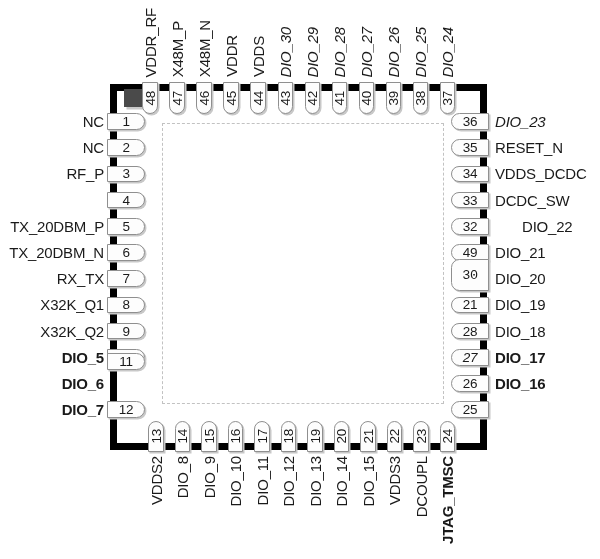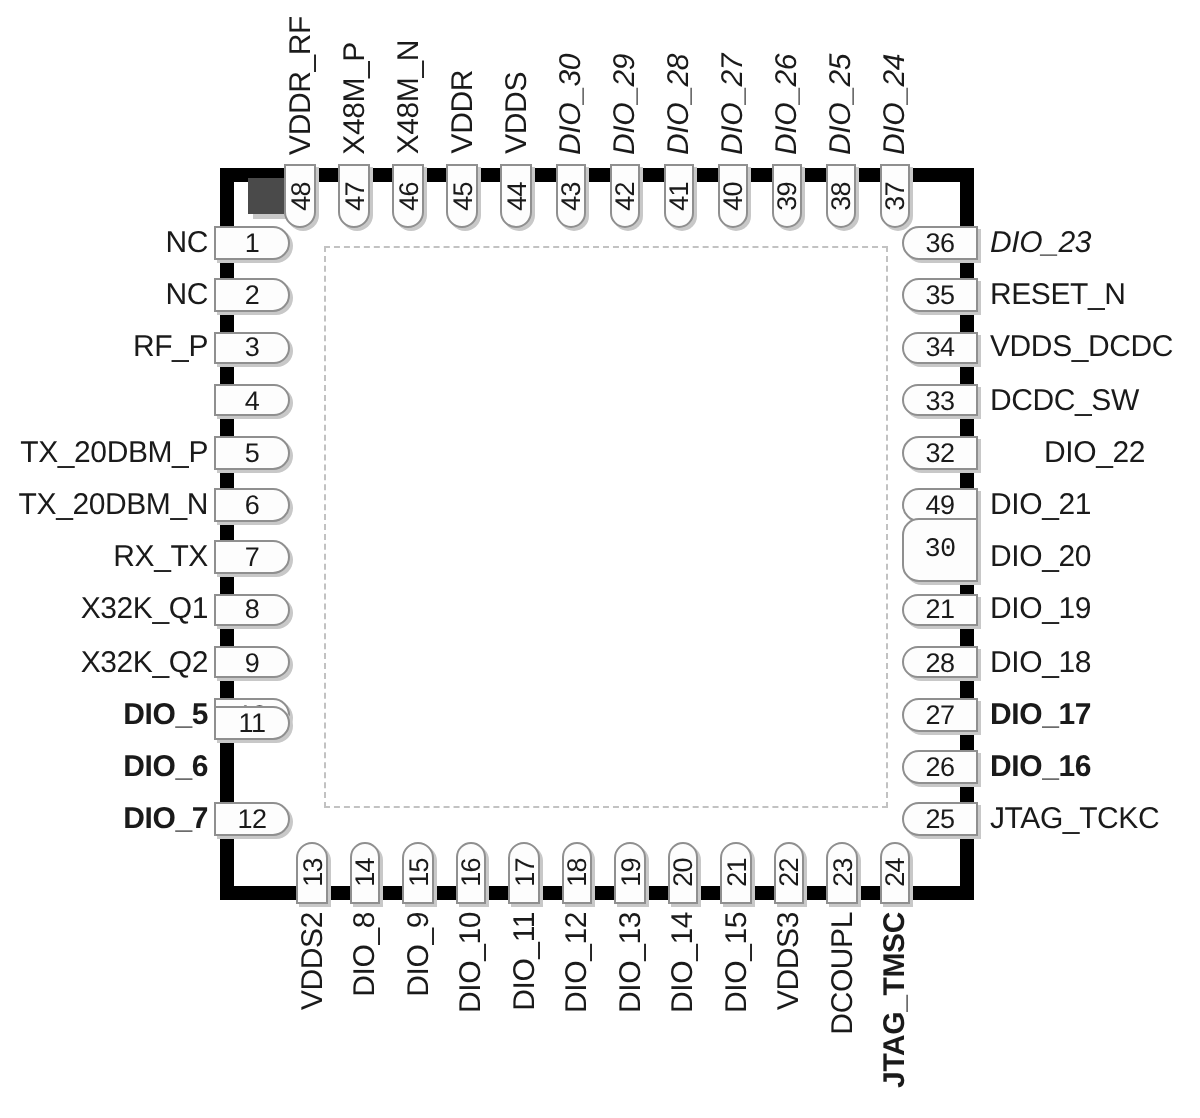--- a/index.html
+++ b/index.html
@@ -131,32 +131,31 @@
     </div>
     <div class="lbl" style="left: 495px; top: 270.2px;">DIO_20</div>
     <div class="pad pad-right" style="left: 451px; top: 296.65px; width: 38px; height: 16.5px;">
       <span class="num">21</span>
     </div>
     <div class="lbl" style="left: 495px; top: 296.4px;">DIO_19</div>
     <div class="pad pad-right" style="left: 451px; top: 322.85px; width: 38px; height: 16.5px; text-align: right;">
       <span class="num">28</span>
     </div>
     <div class="lbl" style="left: 495px; top: 322.6px; text-align: center;">DIO_18</div>
-    <div class="pad pad-right" style="left: 451px; top: 349.05px; width: 38px; height: 16.5px;">
+    <div class="pad pad-right" style="left: 451px; top: 349.05px; width: 38px; height: 16.5px; font-style: italic;">
       <span class="num">27</span>
     </div>
     <div class="lbl lbl-bold" style="left: 495px; top: 348.8px;">DIO_17</div>
     <div class="pad pad-right" style="left: 451px; top: 375.25px; width: 38px; height: 16.5px;">
       <span class="num">26</span>
     </div>
     <div class="lbl lbl-bold" style="left: 495px; top: 375px;">DIO_16</div>
     <div class="pad pad-right" style="left: 451px; top: 401.45px; width: 38px; height: 16.5px;">
       <span class="num">25</span>
     </div>
-    <div class="lbl" style="left: 495px; top: 401.2px;">JTAG_TCKC</div>
     <div class="pad pad-top" style="left: 142.25px; top: 82px; width: 15.5px; height: 32px;">
       <span class="num vtext">48</span>
     </div>
     <div class="lbl lbl-v" style="left: 141.5px; bottom: 482px;">VDDR_RF</div>
     <div class="pad pad-top" style="left: 169.3px; top: 82px; width: 15.5px; height: 32px;">
       <span class="num vtext">47</span>
     </div>
     <div class="lbl lbl-v" style="left: 168.55px; bottom: 482px;">X48M_P</div>
     <div class="pad pad-top" style="left: 196.35px; top: 82px; width: 15.5px; height: 32px;">
       <span class="num vtext">46</span>

